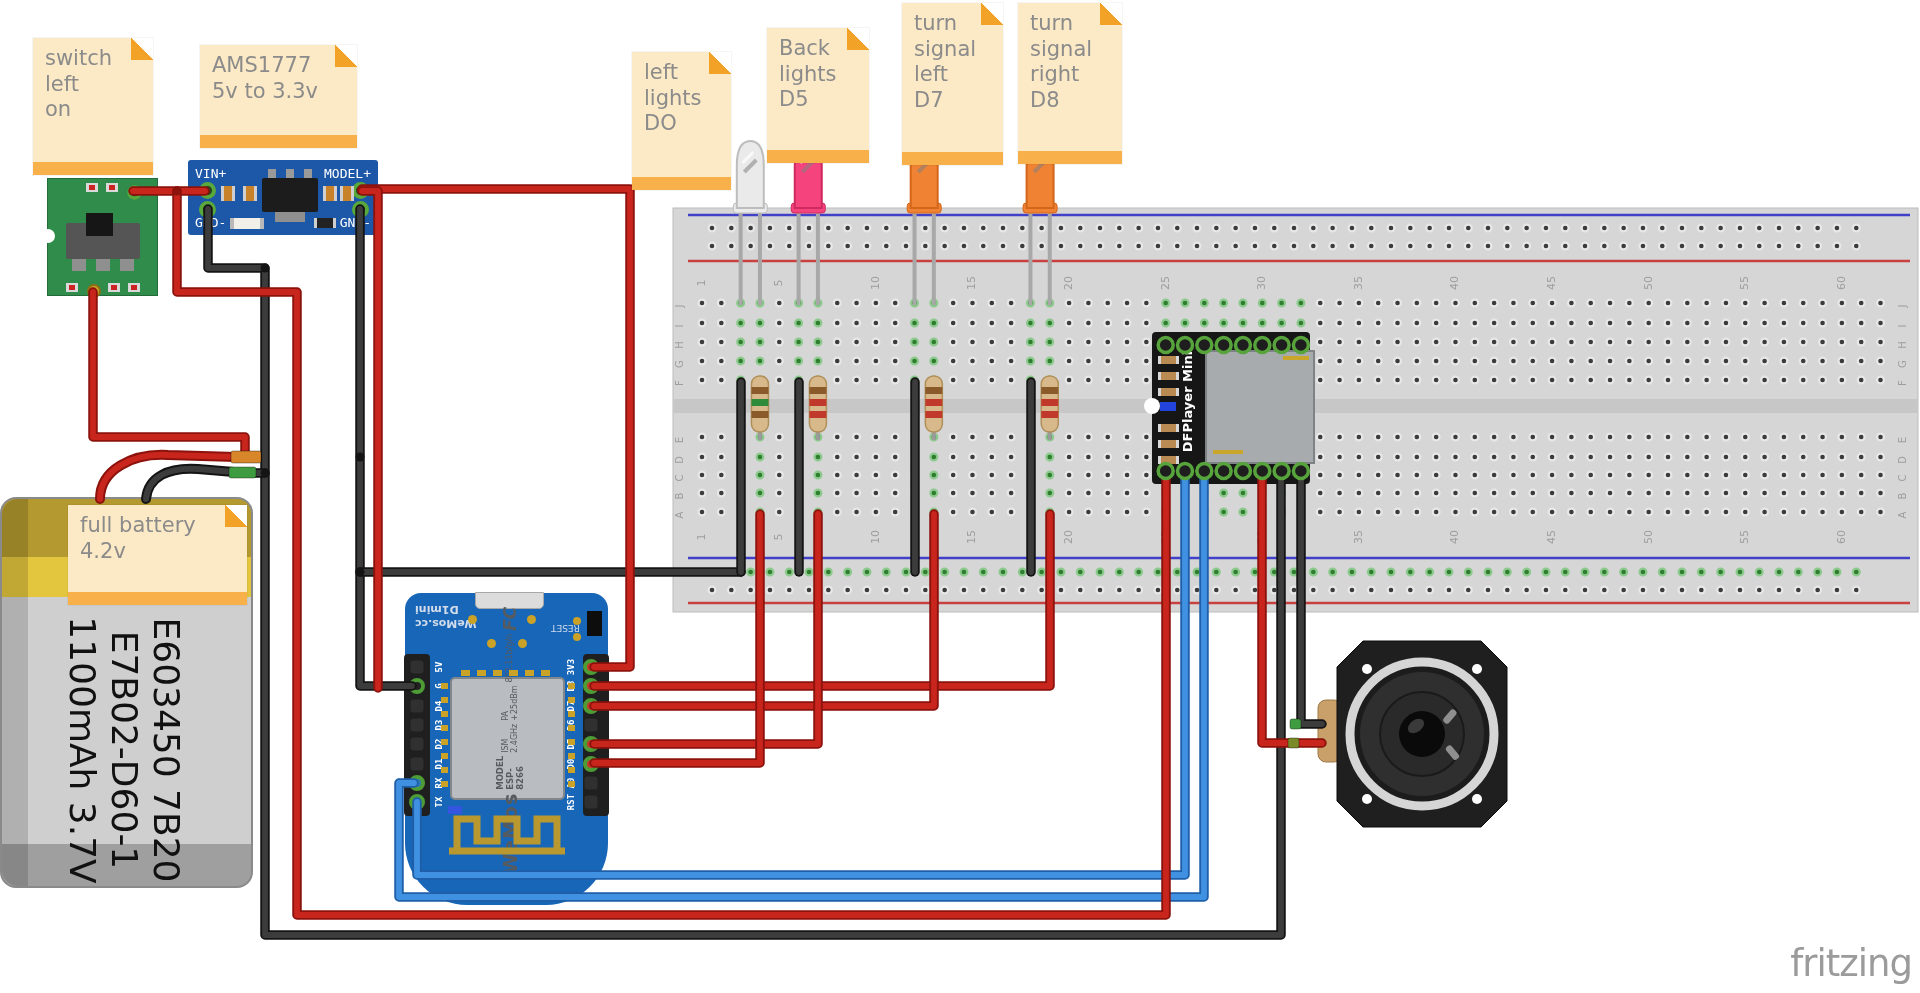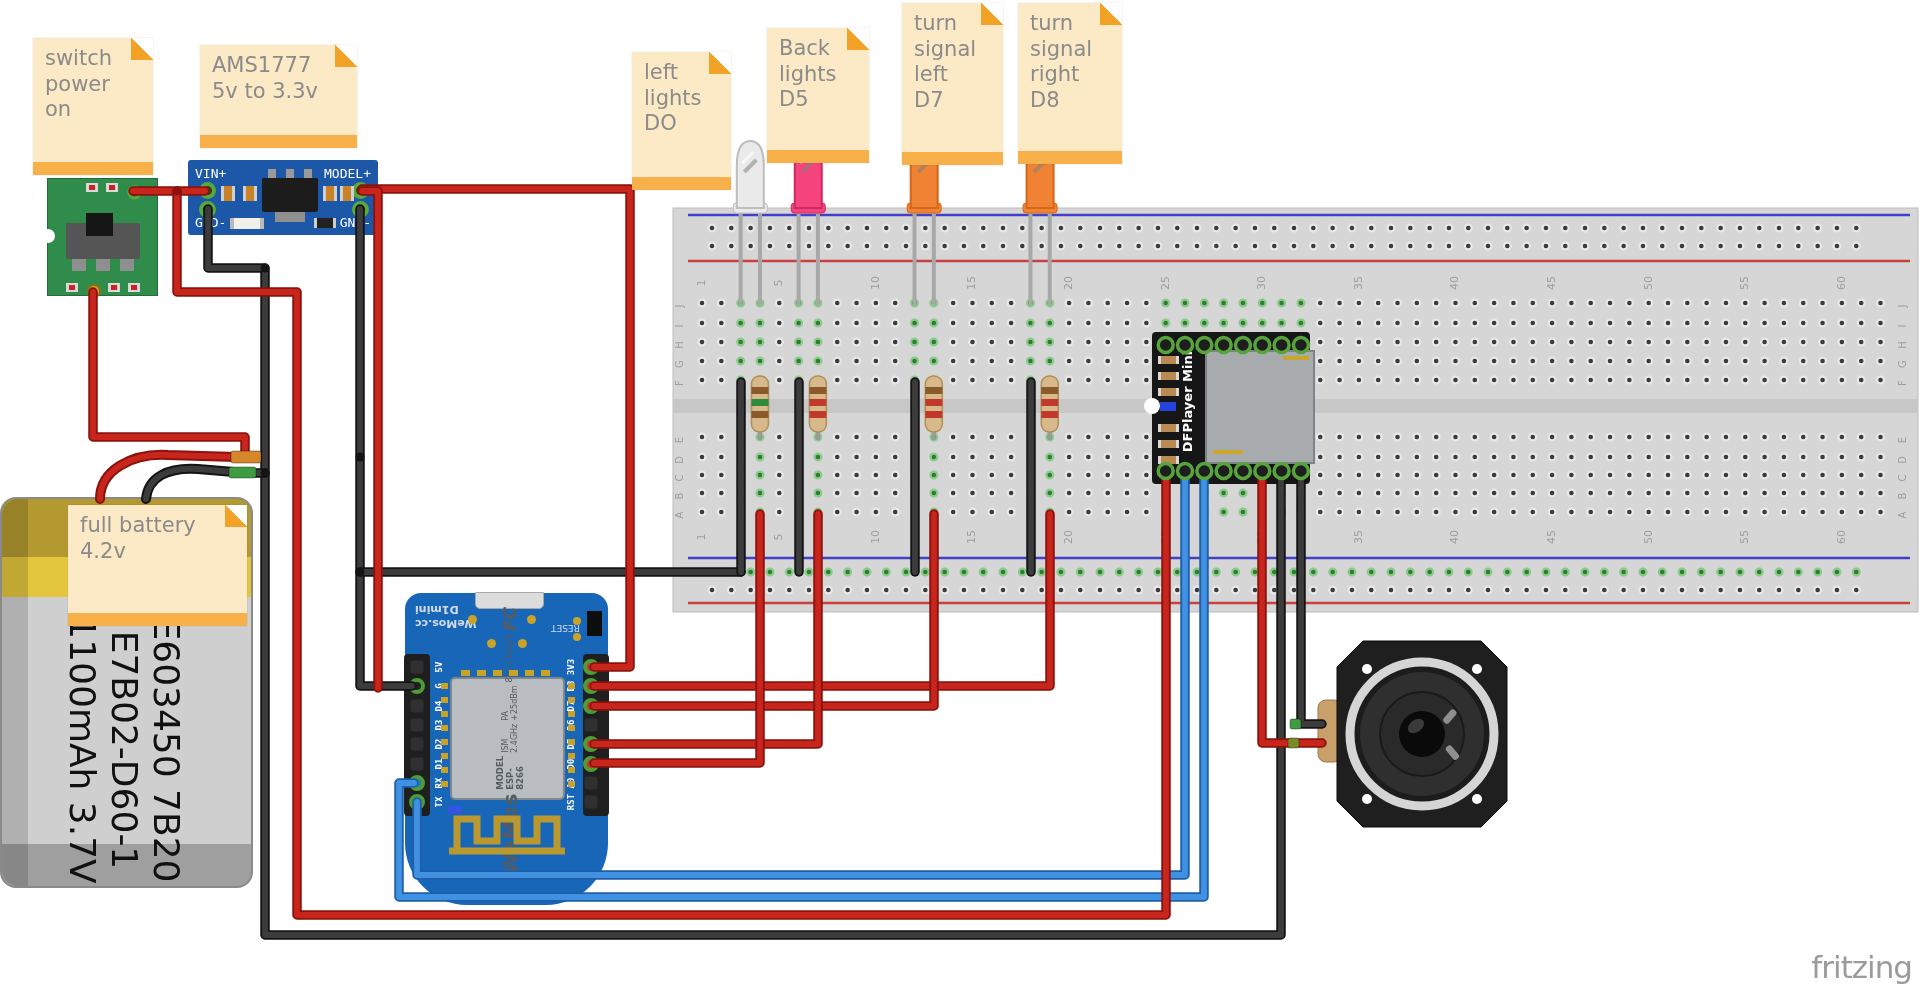--- a/index.html
+++ b/index.html
@@ -65,21 +65,21 @@
   #dfplayer .smd2{position:absolute;left:6px;width:15px;height:8px;background:#b98b53;border-left:3px solid #d8d8d8;border-right:3px solid #d8d8d8;box-sizing:content-box;}
   #dfplayer .bluesmd{position:absolute;left:8px;top:70px;width:16px;height:9px;background:#2244dd;}
   
   #battery{left:0px;top:497px;width:253px;height:391px;border-radius:16px;
            background:linear-gradient(#b3992f 0 58px,#e3c53e 58px 98px,#cfcfcf 98px 345px,#9f9f9f 345px 100%);
            border:2px solid #8a8a8a;box-sizing:border-box;}
   #battery .shade{position:absolute;left:0;top:0;bottom:0;width:26px;border-radius:16px 0 0 16px;
                   background:rgba(0,0,0,0.15);}
   #battery .btxt{position:absolute;left:-58px;top:188px;width:360px;height:126px;color:#111;
                  font-size:36px;line-height:42px;transform:rotate(90deg);text-align:center;}
-  #logo{right:8px;bottom:8px;color:#9b9b9b;font-size:31px;letter-spacing:-1px;position:absolute;}
+  #logo{right:8px;bottom:8px;color:#9b9b9b;font-size:37px;letter-spacing:-1px;position:absolute;}
 </style>
 </head>
 <body>
 
 <div id="canvas">
 
   <svg id="base" width="1920" height="993">
       <rect x="673" y="208" width="1245" height="404" fill="#d6d6d6" stroke="#bcbcbc"></rect>
       <rect x="673" y="399" width="1245" height="14" fill="#c7c7c7"></rect>
       <line x1="688" y1="215" x2="1910" y2="215" stroke="#4040c8" stroke-width="2.4"></line>
@@ -1351,21 +1351,21 @@
       <circle cx="1281.6" cy="345" r="7.5" fill="#1e1e1e" stroke="#58a43c" stroke-width="3.5"></circle>
       <circle cx="1281.6" cy="471" r="7.5" fill="#1e1e1e" stroke="#58a43c" stroke-width="3.5"></circle>
       <circle cx="1300.92" cy="345" r="7.5" fill="#1e1e1e" stroke="#58a43c" stroke-width="3.5"></circle>
       <circle cx="1300.92" cy="471" r="7.5" fill="#1e1e1e" stroke="#58a43c" stroke-width="3.5"></circle>
     </svg>
 
   <div id="notes-layer">
       <div class="note" style="left: 33px; top: 38px; width: 120px; height: 137px;">
         <div class="fold"></div>
         <div class="txt">switch
-power
+left
 on</div>
         <div class="bar"></div>
       </div>
       <div class="note" style="left: 200px; top: 45px; width: 157px; height: 103px;">
         <div class="fold"></div>
         <div class="txt">AMS1777
 5v to 3.3v</div>
         <div class="bar"></div>
       </div>
       <div class="note" style="left: 632px; top: 52px; width: 99px; height: 138px;">
@@ -1391,21 +1391,21 @@
         <div class="bar"></div>
       </div>
       <div class="note" style="left: 1018px; top: 3px; width: 104px; height: 161px;">
         <div class="fold"></div>
         <div class="txt">turn
 signal
 right
 D8</div>
         <div class="bar"></div>
       </div>
-      <div class="note" style="left: 68px; top: 505px; width: 179px; height: 121px;">
+      <div class="note" style="left: 68px; top: 505px; width: 179px; height: 100px;">
         <div class="fold"></div>
         <div class="txt">full battery
 4.2v</div>
         <div class="bar"></div>
       </div>
     </div>
 
   <div id="logo">fritzing</div>
 </div>
 

